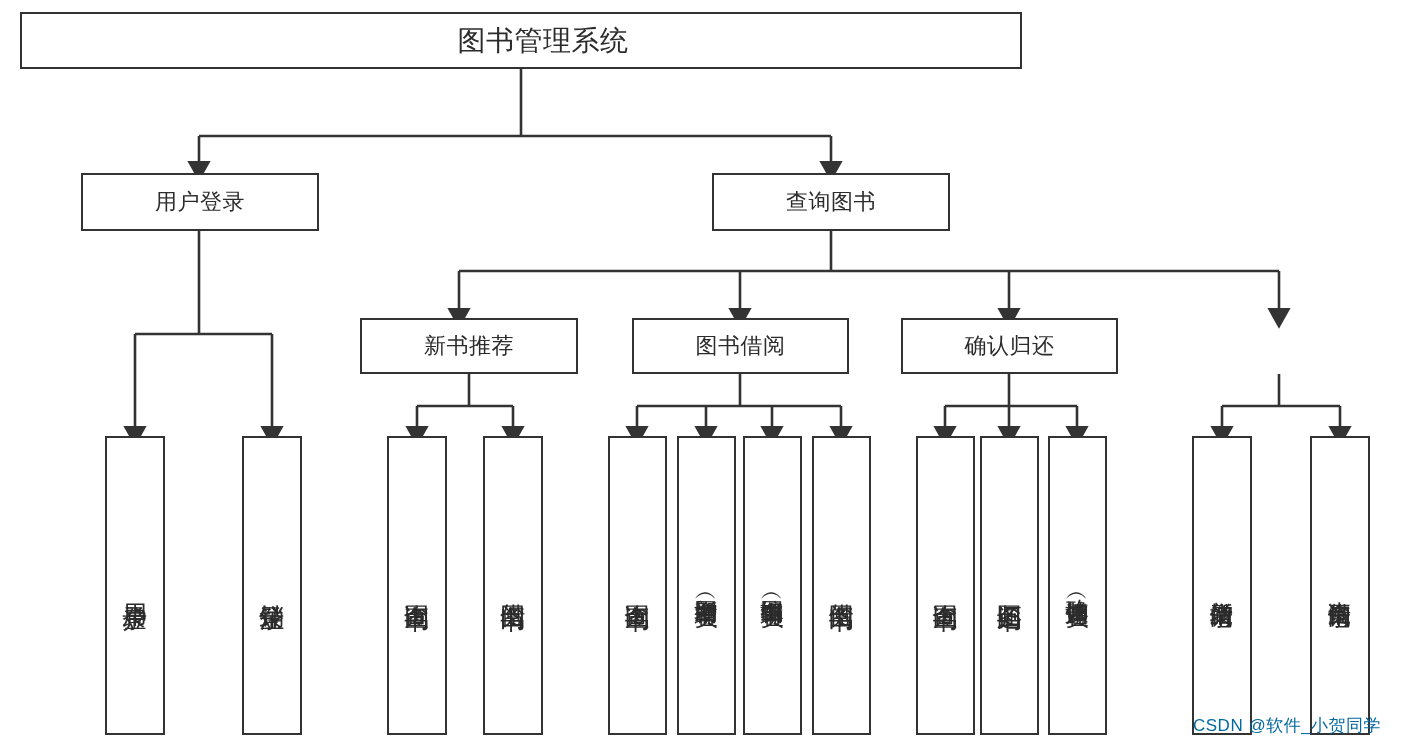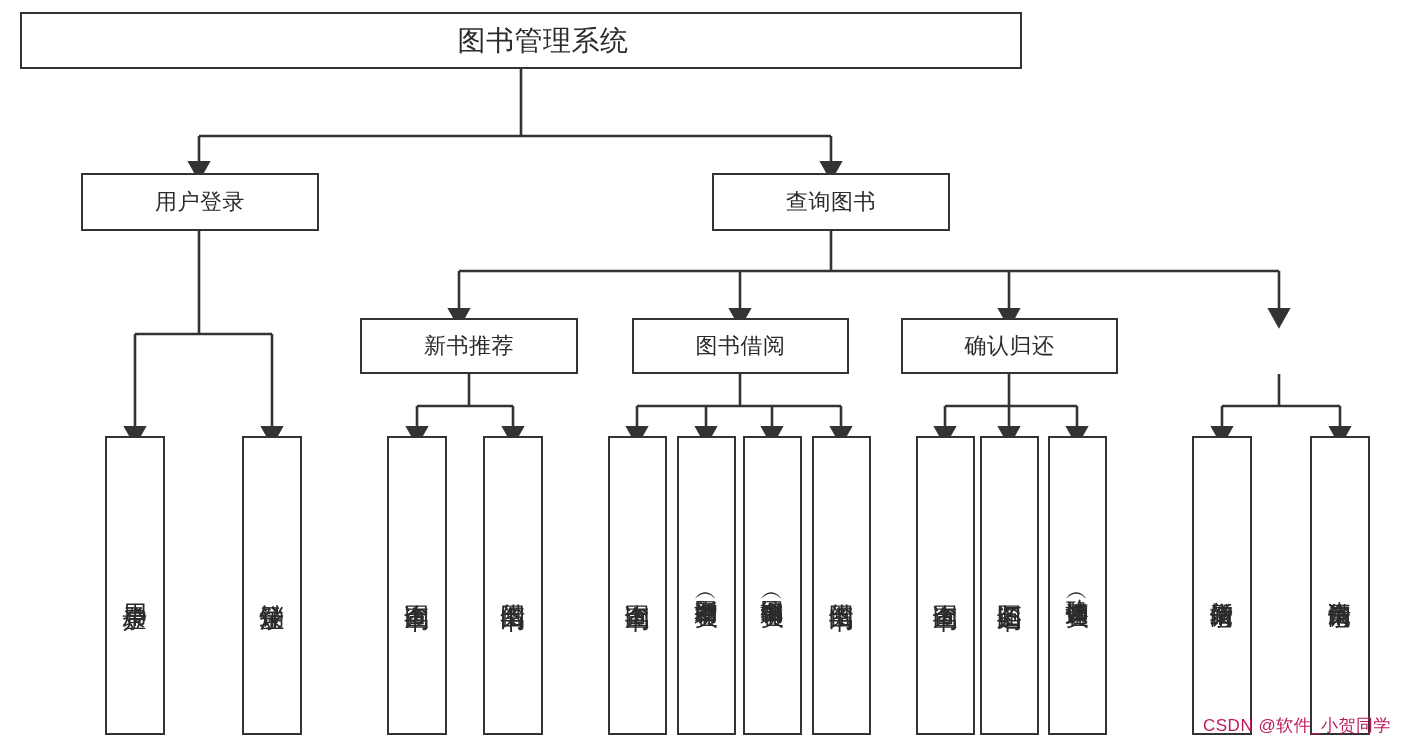--- a/index.html
+++ b/index.html
@@ -60,25 +60,24 @@
     font-size: 25px;
     line-height: 1.05;
     letter-spacing: 1px;
     white-space: nowrap;
   }
   .node.vert.narrow .lbl {
     font-size: 23px;
   }
   .watermark {
     position: absolute;
-    color: #be185d;
+    color: #0369a1;
     font-size: 17px;
     white-space: nowrap;
     letter-spacing: 0.5px;
-    padding-left: 10px;
   }
 </style>
 </head>
 <body>
 
 <div id="canvas">
 
   <svg class="edges" viewBox="0 0 1405 747" xmlns="http://www.w3.org/2000/svg">
     <defs>
       <marker id="arrow" markerWidth="9" markerHeight="9" refX="1.2" refY="4.5" orient="auto" markerUnits="strokeWidth">

